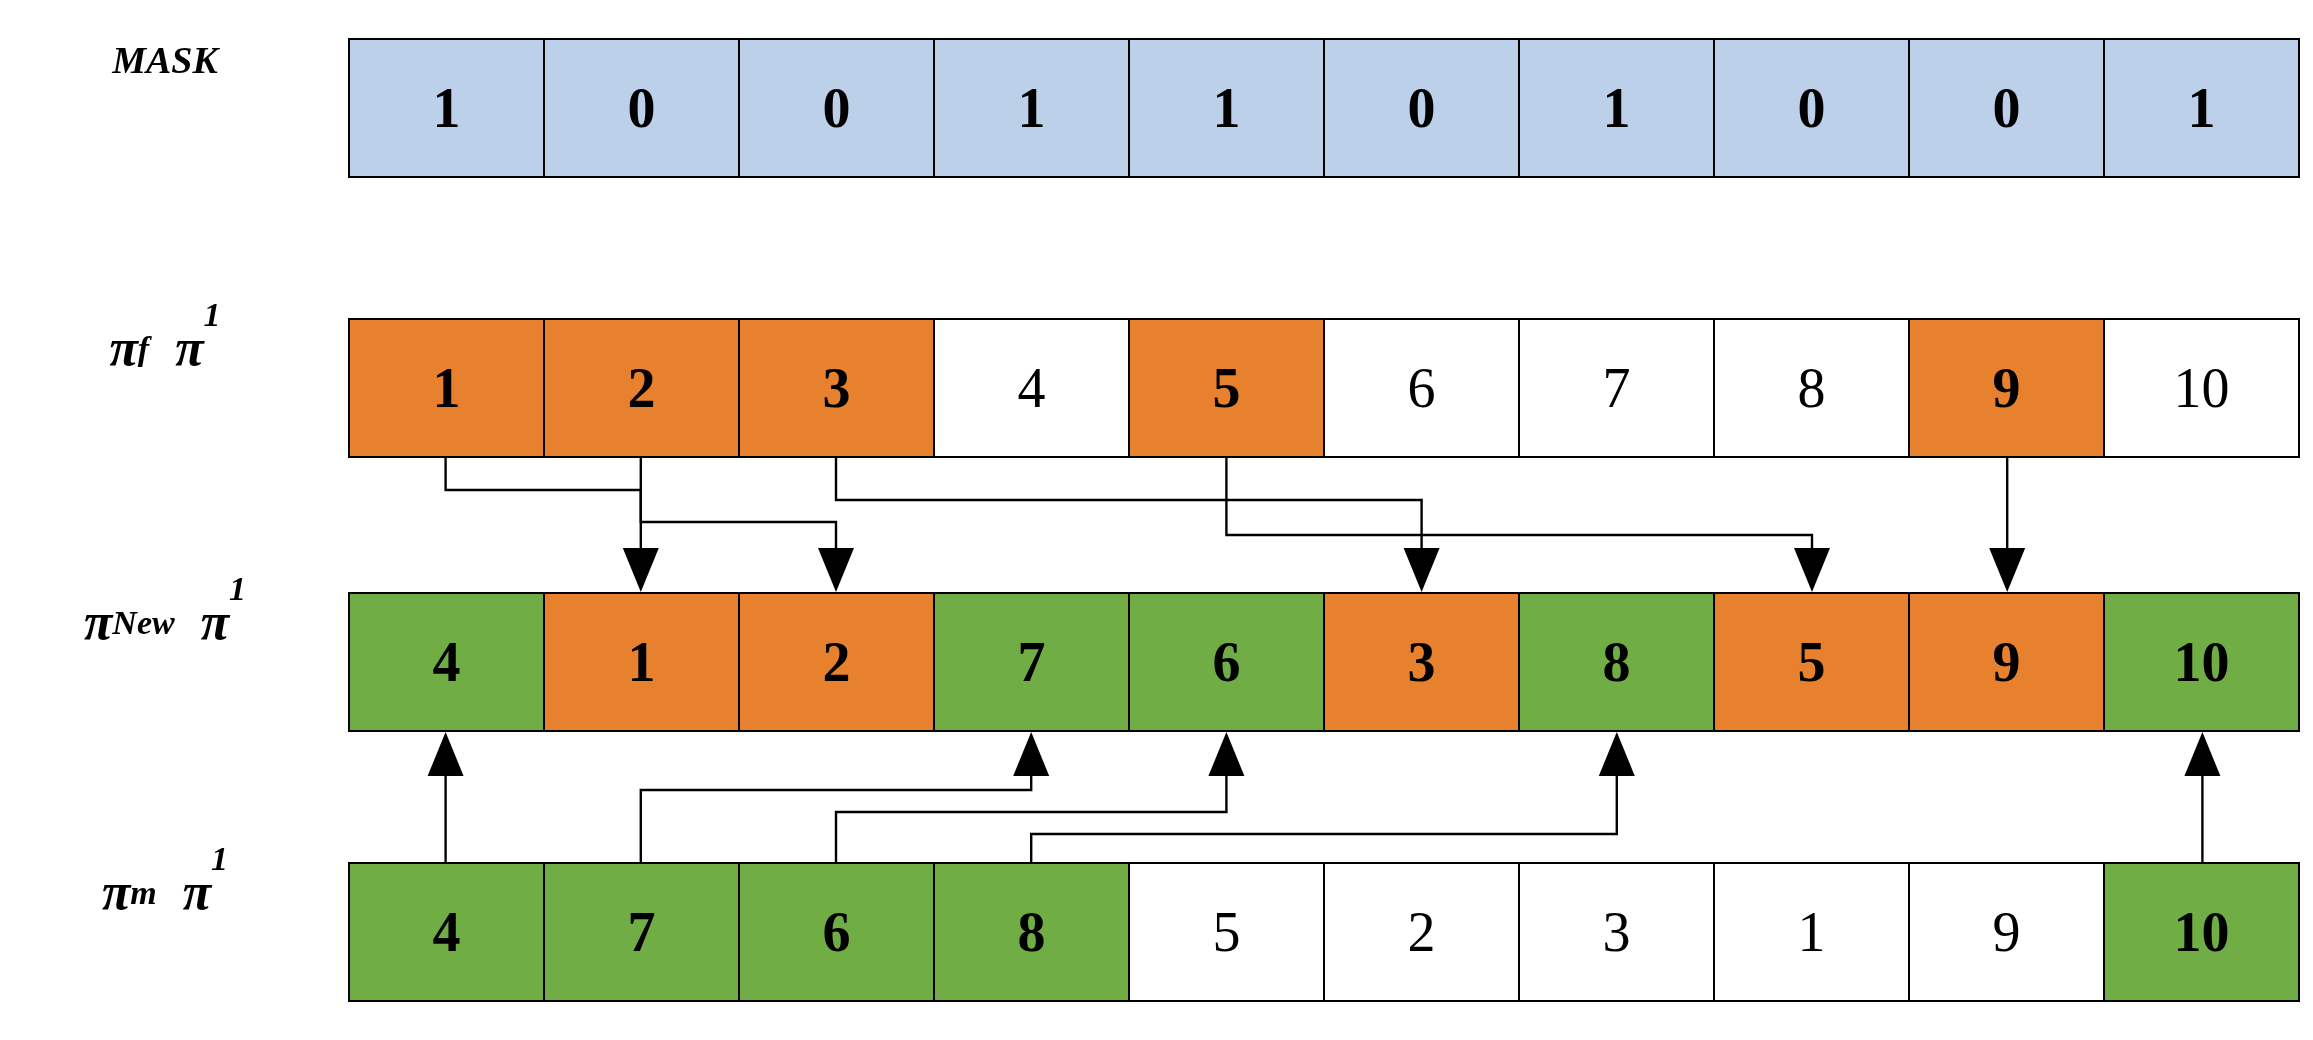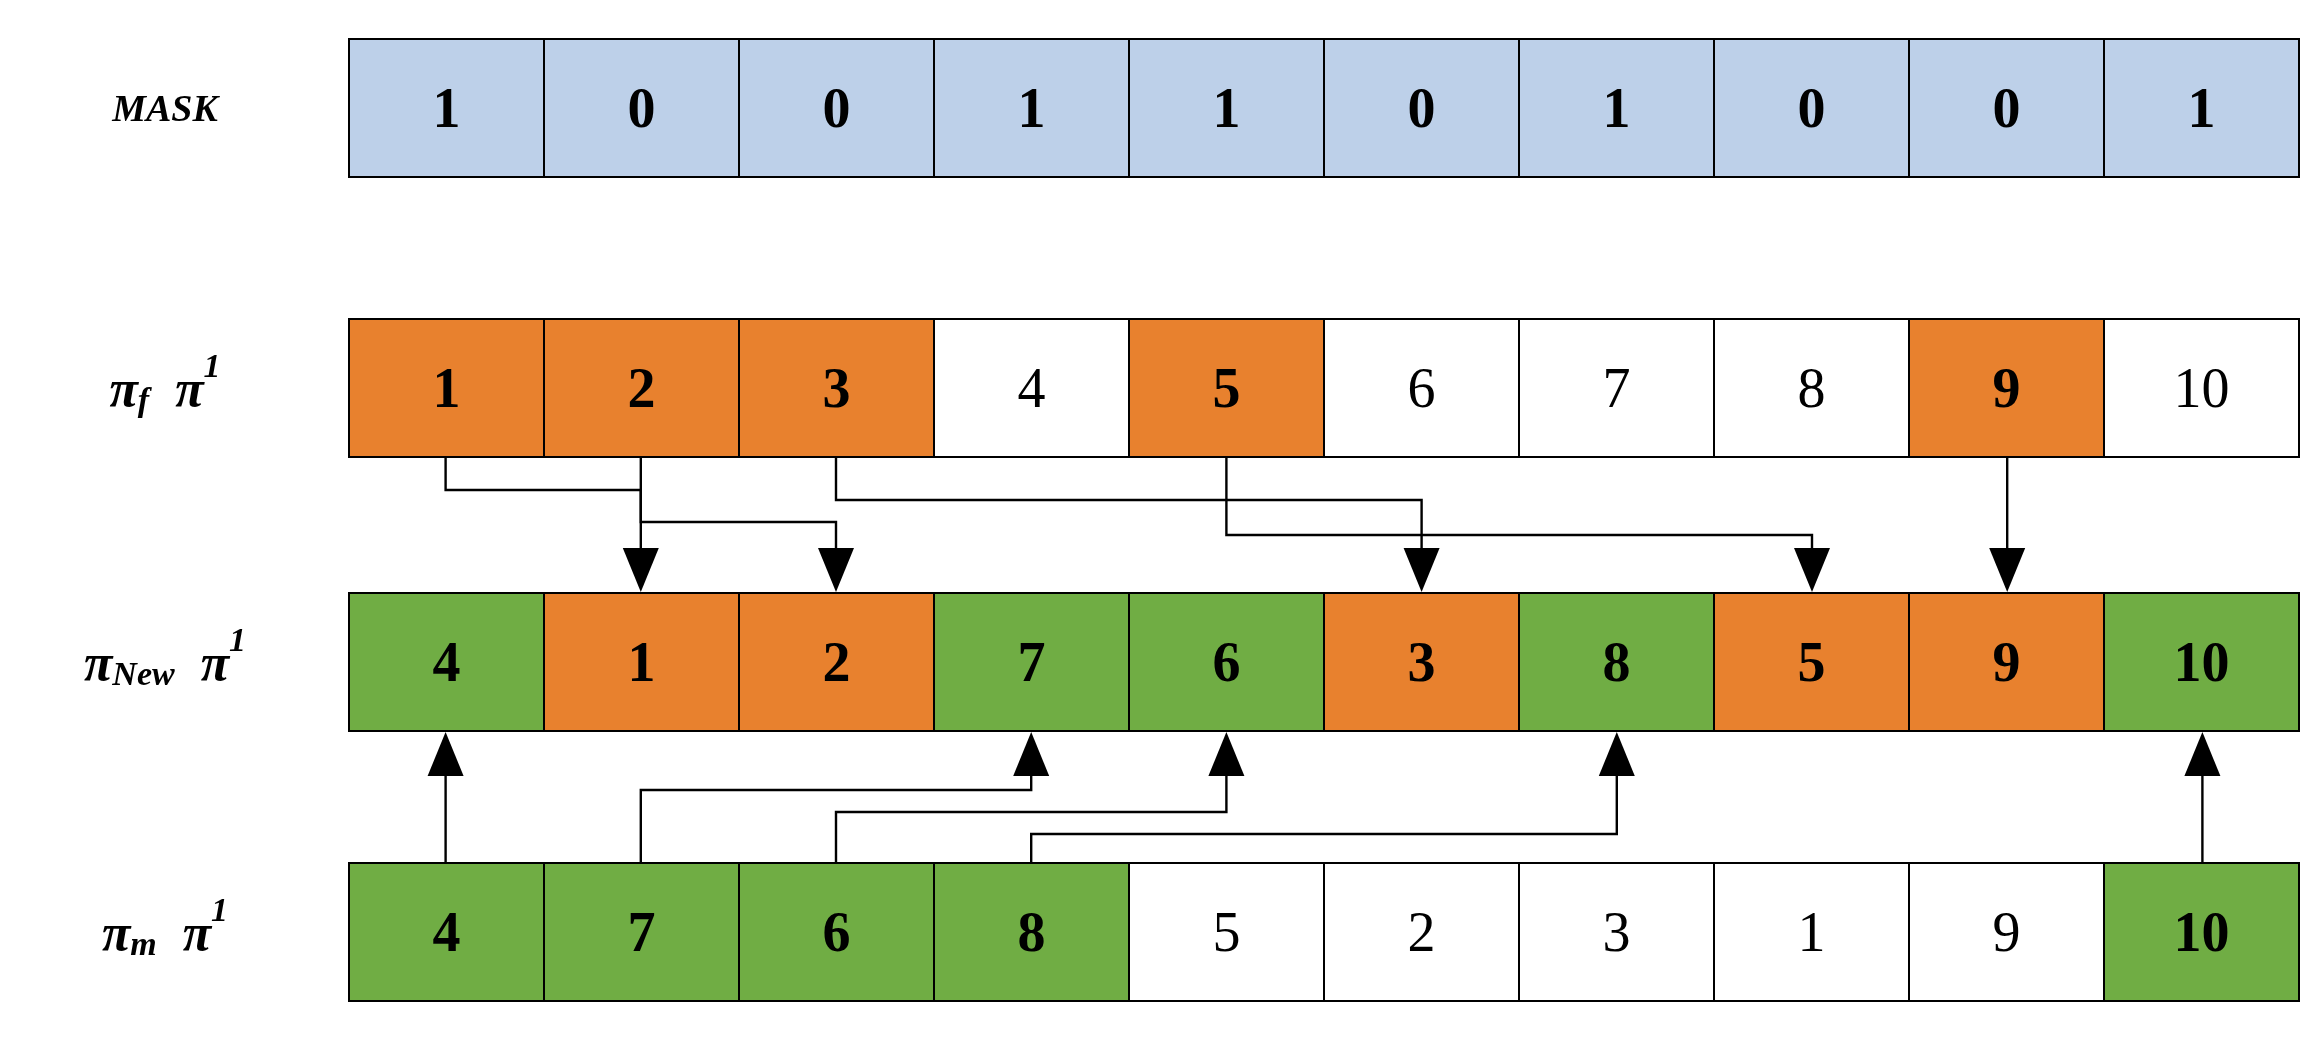--- a/index.html
+++ b/index.html
@@ -27,21 +27,21 @@
     font-family:"Liberation Serif",serif;
   }
   .cell:first-child{margin-left:0;}
   .cell.blue{background:#bdd0e9;}
   .cell.orange{background:#e8812e;}
   .cell.green{background:#70ad44;}
   .cell.white{background:#ffffff;font-weight:normal;}
 
   .rowlabel{
     position:absolute;
-    display:flex;align-items:center;justify-content:flex-end;
+    display:flex;justify-content:flex-end;
     color:#000;white-space:nowrap;
     font-family:"Liberation Serif",serif;
   }
   .rowlabel.mask{
     left:0;top:38px;width:330px;height:140px;
     font-style:italic;font-weight:bold;font-size:38px;
     justify-content:center;
   }
   .rowlabel.greek{
     left:0;width:330px;height:140px;

